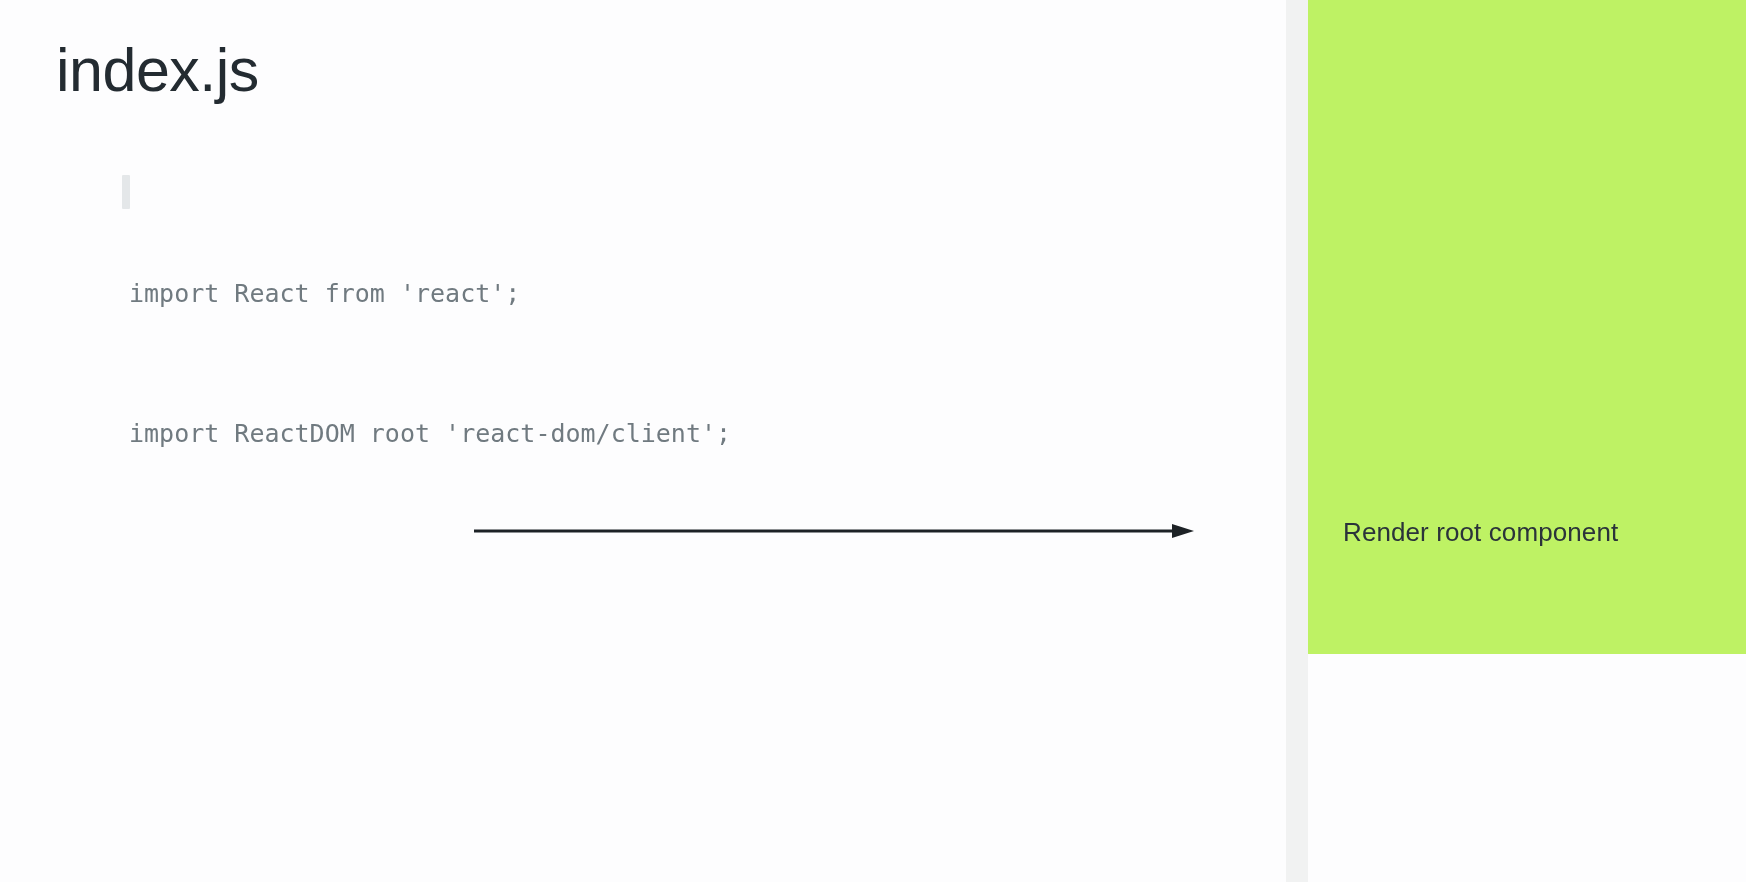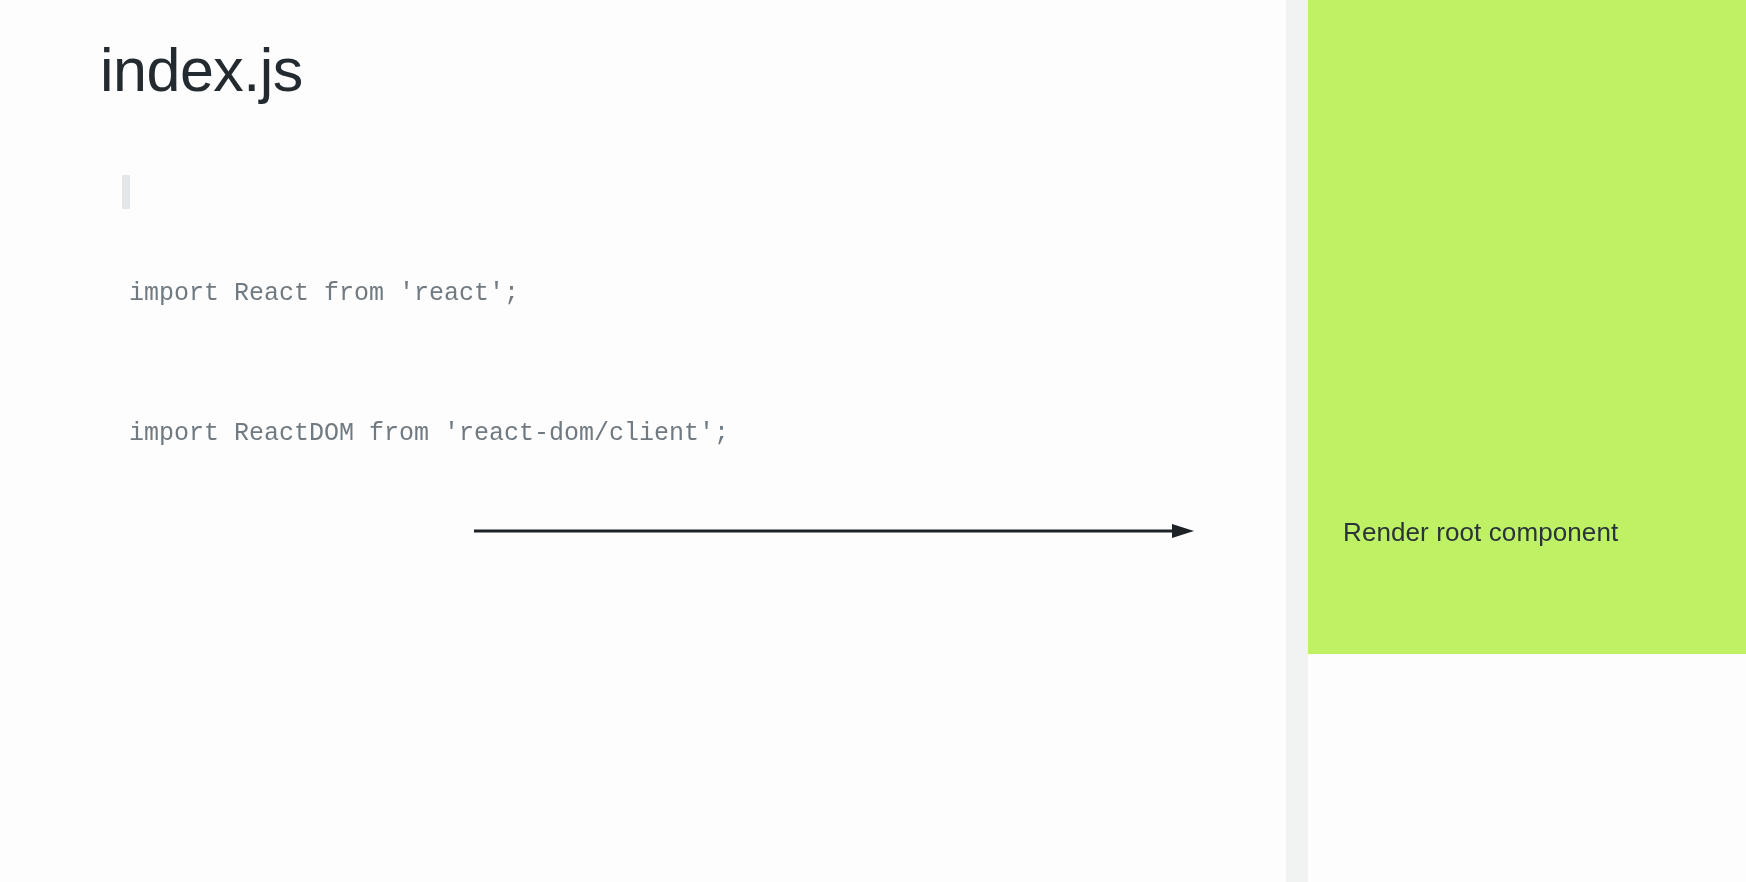--- a/index.html
+++ b/index.html
@@ -47,39 +47,37 @@
   
   #page-title {
     position: absolute;
     top: 34px;
     left: 56px;
     font-size: 61px;
     line-height: 72px;
     font-weight: 400;
     color: #232b31;
     letter-spacing: -0.5px;
-    margin-left: 44px;
   }
 
   
   #code-block {
     position: absolute;
     top: 178px;
     left: 129px;
     font-family: "DejaVu Sans Mono", "Liberation Mono", monospace;
     font-size: 25px;
     line-height: 46.5px;
     color: #707a80;
     white-space: pre;
     letter-spacing: 0px;
   }
   .code-line {
     height: 46.5px;
     white-space: pre;
-    font-family: Liberation Mono, monospace;
   }
   .code-line.blank { color: transparent; }
 
   
   #code-cursor {
     position: absolute;
     top: 175px;
     left: 122px;
     width: 8px;
     height: 34px;
@@ -103,21 +101,21 @@
   <div id="right-panel-gutter"></div>
   <div id="panel-label">Render root component</div>
 </div>
 
 <div id="page-title">index.js</div>
 
 <div id="code-cursor"></div>
 
 <div id="code-block">
   <div class="code-line">import React from 'react';</div>
-  <div class="code-line">import ReactDOM from 'react-dom/client';</div>
+  <div class="code-line">import ReactDOM root 'react-dom/client';</div>
   <div class="code-line blank"></div>
   <div class="code-line blank"></div>
   
   
   
 </div>
 
 <svg id="flow-arrow" viewBox="0 0 720 22">
   <line x1="0" y1="11" x2="700" y2="11" stroke="#1d2226" stroke-width="3"></line>
   <polygon points="698,4 720,11 698,18" fill="#1d2226"></polygon>

